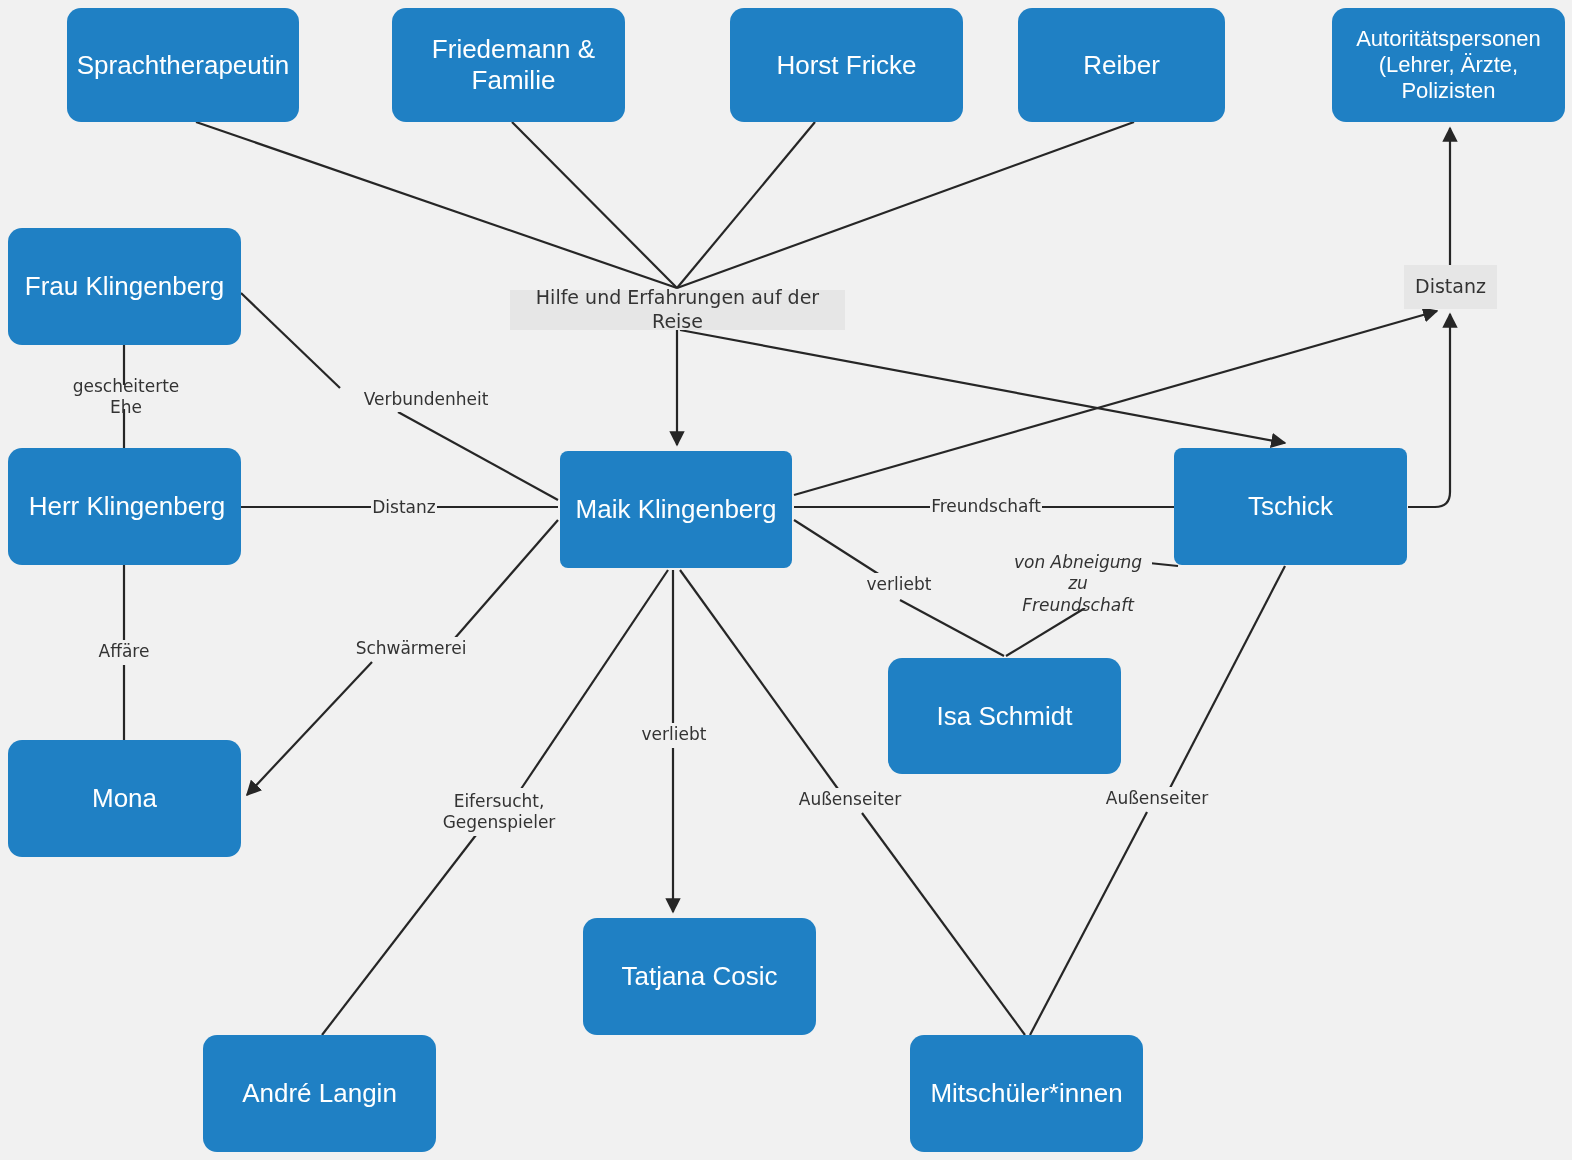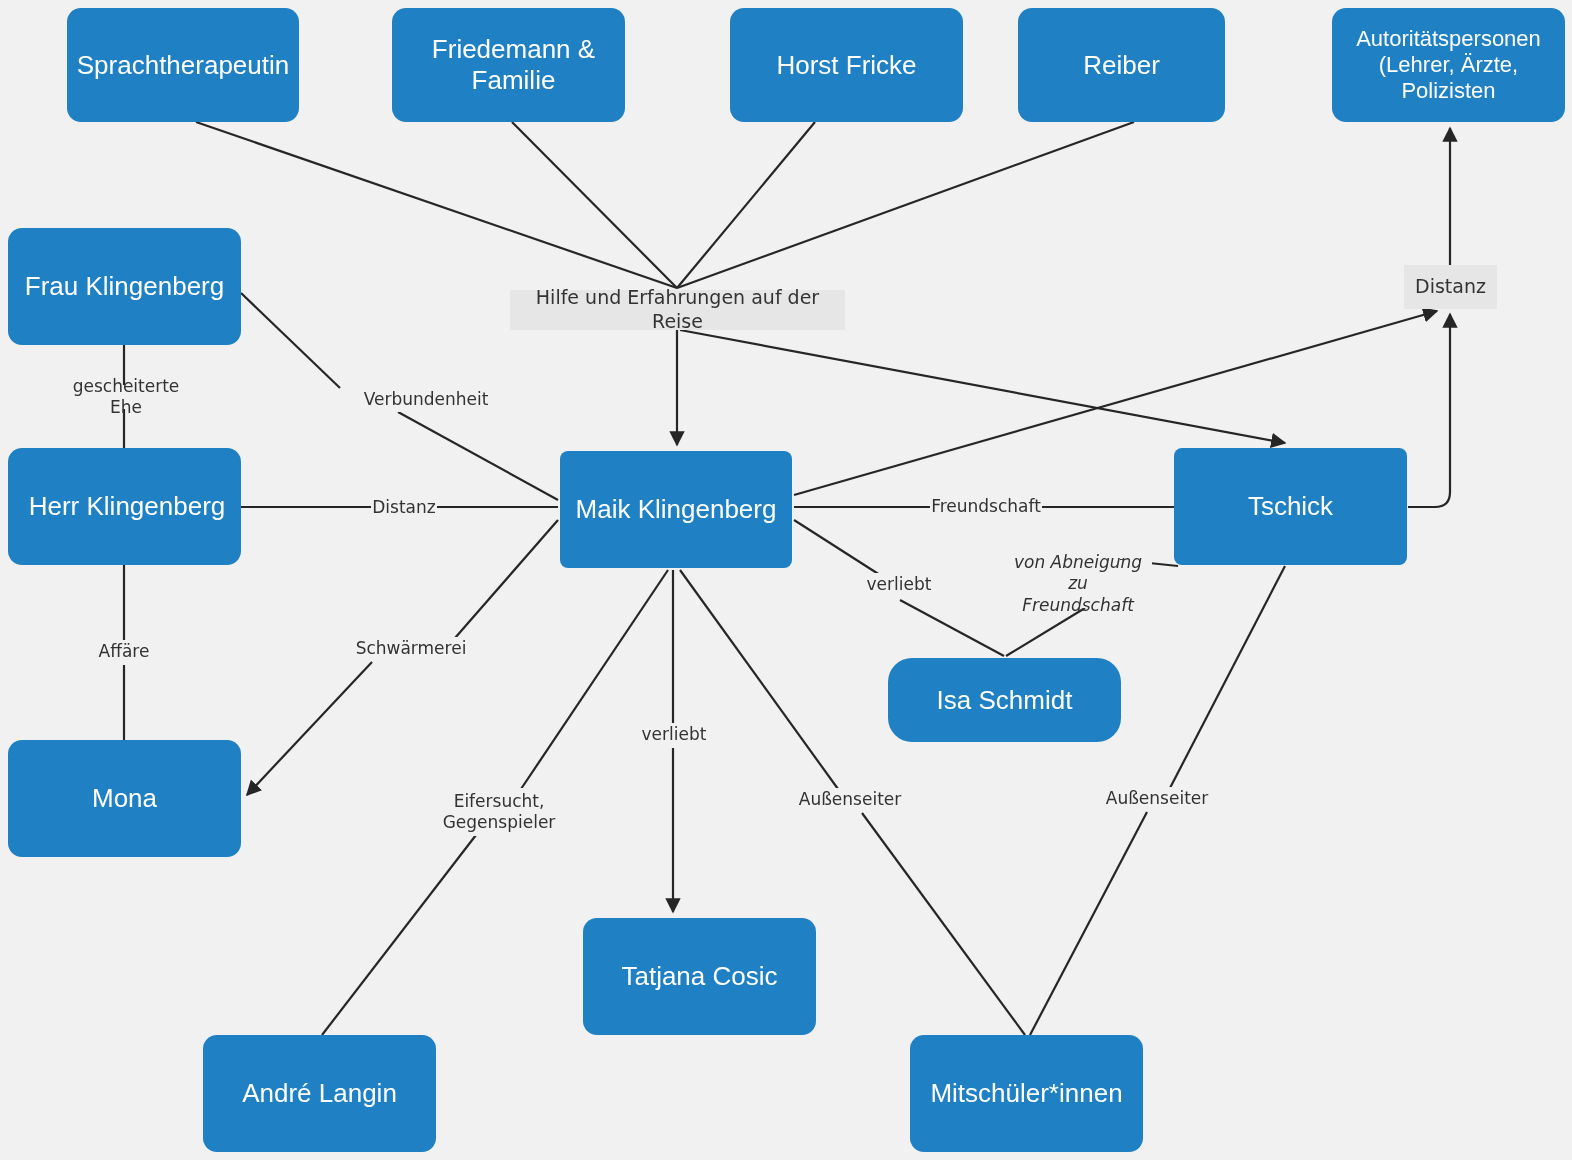--- a/index.html
+++ b/index.html
@@ -122,21 +122,21 @@
   <div class="node" style="left:8px;top:228px;width:233px;height:117px;">Frau Klingenberg</div>
 
   <div class="node" style="left:8px;top:448px;width:233px;height:117px;padding-left:15px;">Herr Klingenberg</div>
 
   <div class="node" style="left:8px;top:740px;width:233px;height:117px;">Mona</div>
 
   <div class="node sharp" style="left:560px;top:451px;width:232px;height:117px;">Maik Klingenberg</div>
 
   <div class="node sharp" style="left:1174px;top:448px;width:233px;height:117px;">Tschick</div>
 
-  <div class="node" style="left:888px;top:658px;width:233px;height:84px;border-radius:24px;">Isa Schmidt</div>
+  <div class="node" style="left:888px;top:658px;width:233px;height:116px;">Isa Schmidt</div>
 
   <div class="node" style="left:555px;top:918px;width:233px;height:117px;margin-left:28px;">Tatjana Cosic</div>
 
   <div class="node" style="left:203px;top:1035px;width:233px;height:117px;">André Langin</div>
 
   <div class="node" style="left:910px;top:1035px;width:233px;height:117px;">Mitschüler*innen</div>
 
   <div class="edge-label big" style="left:510px;top:290px;width:335px;height:40px;display:flex;align-items:center;justify-content:center;">Hilfe und Erfahrungen auf der Reise</div>
 
   <div class="edge-label big" style="left:1404px;top:265px;width:93px;height:44px;display:flex;align-items:center;justify-content:center;">Distanz</div>

